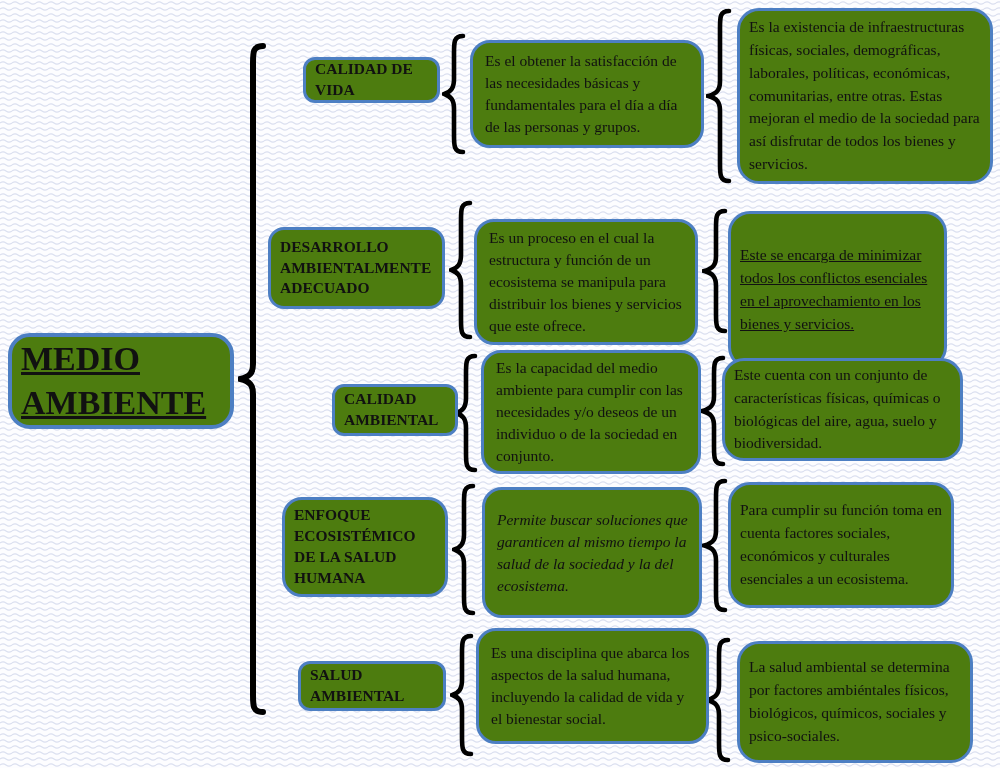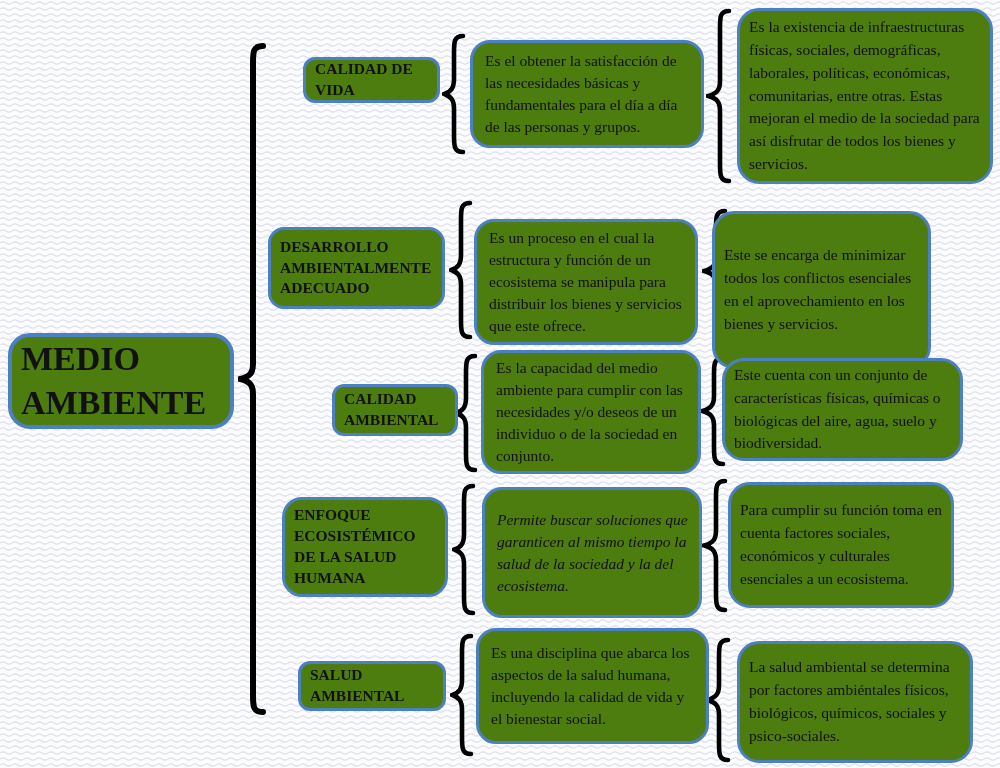--- a/index.html
+++ b/index.html
@@ -8,21 +8,21 @@
     font-family:"Liberation Serif", serif;color:#111;
   }
   .bg{position:absolute;left:0;top:0;z-index:0;}
   .box{
     position:absolute;z-index:2;box-sizing:border-box;
     background:#4d7c0f;border:3px solid var(--accent,#4d7fc3);
     display:flex;align-items:center;justify-content:center;
     text-align:left;padding:4px 9px;
   }
   .box .txt{width:100%;}
-  .title-box{border-radius:22px;font-weight:bold;font-size:34px;line-height:1.28;border-width:4px;}
+  .title-box{border-radius:22px;font-weight:bold;font-size:34px;line-height:1.28;border-width:4px;text-decoration:underline;}
   .topic-box{border-radius:12px;font-weight:bold;font-size:15.5px;line-height:1.35;}
   .def-box{border-radius:20px;font-size:15.5px;line-height:1.42;padding-left:12px;}
   .detail-box{border-radius:22px;font-size:15.5px;line-height:1.47;}
   .brace{position:absolute;z-index:1;}
 </style>
 </head>
 <body>
 
 <div id="canvas" style="color: rgb(17, 17, 17);">
 
@@ -68,21 +68,21 @@
     </div>
     <div class="brace" style="left:449px;top:200px;width:24px;height:140px;"><svg width="24" height="140" viewBox="0 0 24 140">
           <path d="M 21 3 C 12 3 12 9 12 20 L 12 55 C 12 64 9 67.5 2.5 70 C 9 72.5 12 76 12 85 L 12 120 C 12 131 12 137 21 137" fill="none" stroke="#000000" stroke-width="4.6" stroke-linecap="round"></path>
         </svg></div>
     <div class="box def-box" style="left:474px;top:203px;width:224px;height:126px;margin-top:16px;">
       <span class="txt">Es un proceso en el cual la estructura y función de un ecosistema se manipula para distribuir los bienes y servicios que este ofrece.</span>
     </div>
     <div class="brace" style="left:702px;top:208px;width:26px;height:126px;"><svg width="26" height="126" viewBox="0 0 26 126">
           <path d="M 23 3 C 14 3 14 9 14 20 L 14 48 C 14 57 11 60.5 2.5 63 C 11 65.5 14 69 14 78 L 14 106 C 14 117 14 123 23 123" fill="none" stroke="#000000" stroke-width="4.6" stroke-linecap="round"></path>
         </svg></div>
-    <div class="box detail-box" style="left:712px;top:211px;width:219px;height:158px;">
+    <div class="box detail-box" style="left:728px;top:211px;width:219px;height:158px;text-decoration:underline;">
       <span class="txt">Este se encarga de minimizar todos los conflictos esenciales en el aprovechamiento en los bienes y servicios.</span>
     </div>
   </div>
 
   <div>
     <div class="box topic-box" style="left:332px;top:384px;width:126px;height:52px;">
       <span class="txt">CALIDAD AMBIENTAL</span>
     </div>
     <div class="brace" style="left:454px;top:353px;width:24px;height:120px;"><svg width="24" height="120" viewBox="0 0 24 120">
           <path d="M 21 3 C 12 3 12 9 12 20 L 12 45 C 12 54 9 57.5 2.5 60 C 9 62.5 12 66 12 75 L 12 100 C 12 111 12 117 21 117" fill="none" stroke="#000000" stroke-width="4.6" stroke-linecap="round"></path>

